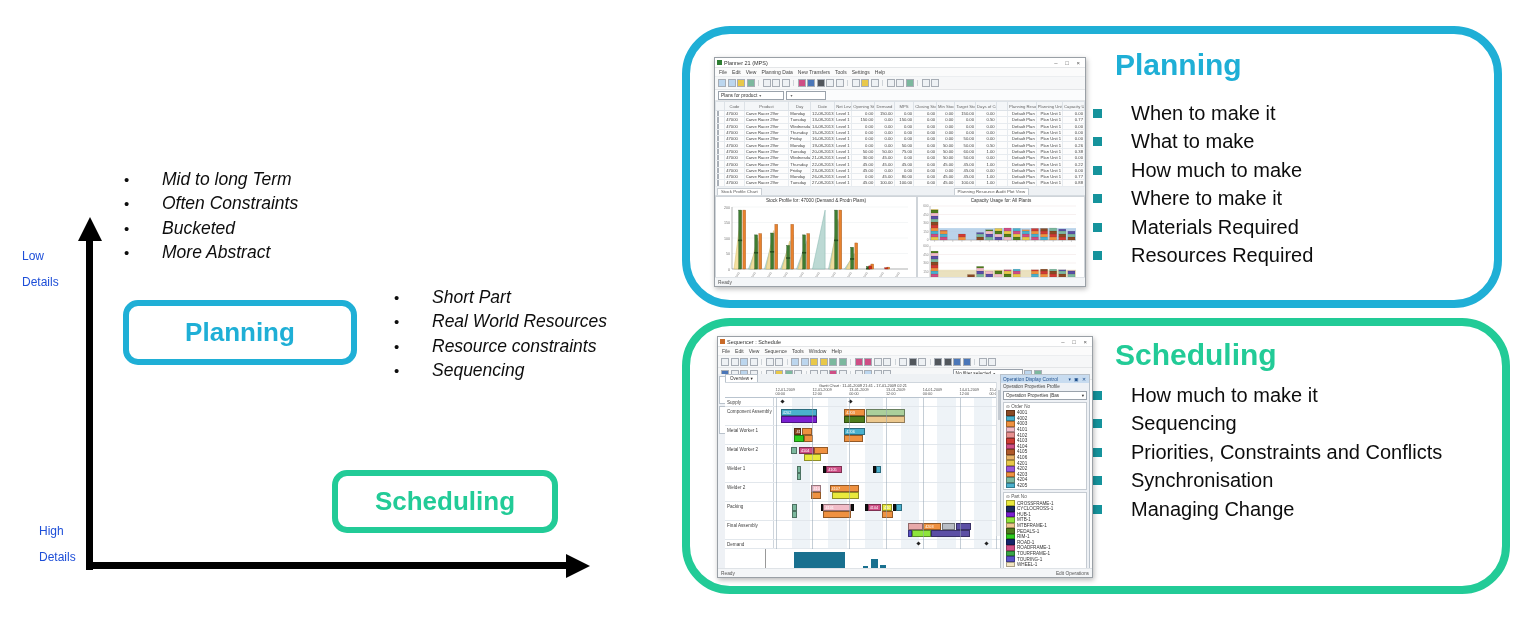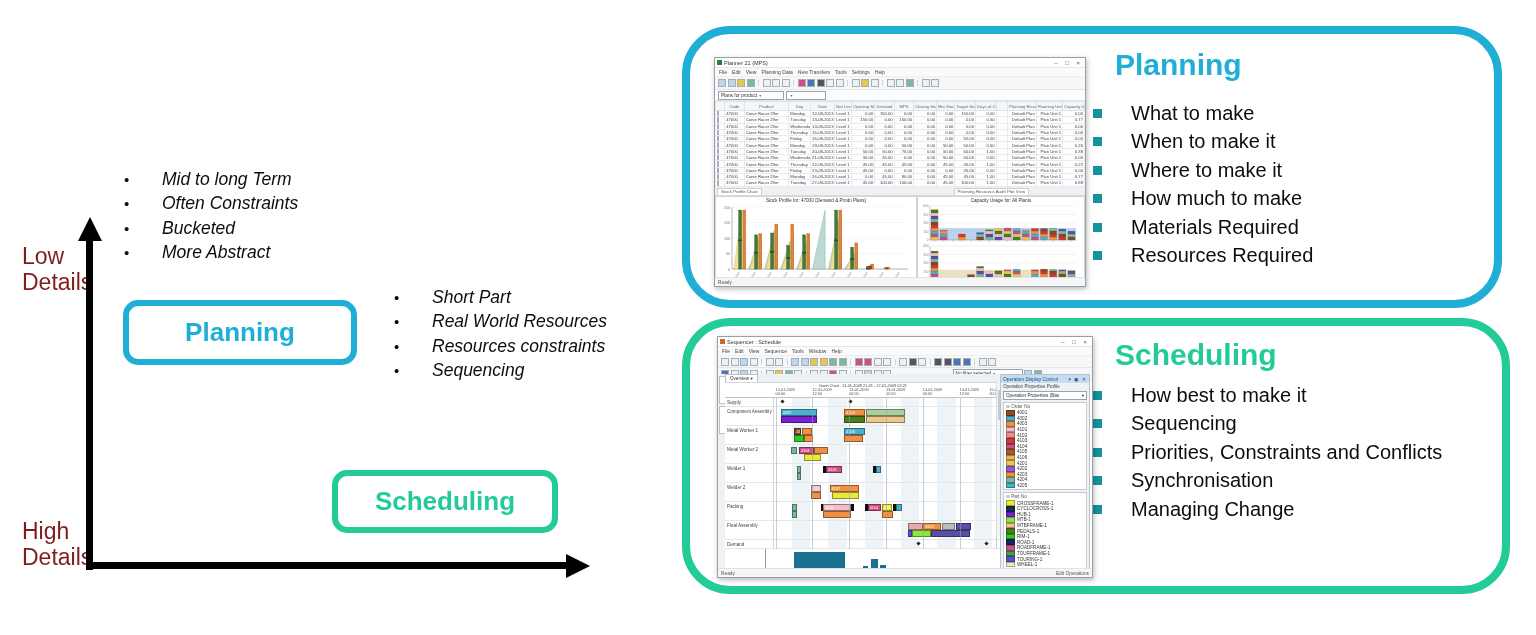--- a/index.html
+++ b/index.html
@@ -4,21 +4,21 @@
 <style>
   html,body{margin:0;padding:0;background:#fff;}
   .canvas{position:relative;width:1536px;height:635px;background:#fff;overflow:hidden;
           font-family:"Liberation Sans",sans-serif;color:#111;}
   .abs{position:absolute;}
   
   .vshaft{width:7px;background:#000;}
   .hshaft{height:7px;background:#000;}
   .arrow-up{width:0;height:0;border-left:12px solid transparent;border-right:12px solid transparent;border-bottom:24px solid #000;}
   .arrow-right{width:0;height:0;border-top:12px solid transparent;border-bottom:12px solid transparent;border-left:24px solid #000;}
-  .axlabel{font-size:23px;line-height:26px;color:#7f1d1d;}
+  .axlabel{font-size:12px;line-height:26px;color:#1d4ed8;}
   .xtick{position:absolute;top:0;font-size:17.5px;color:#1a1a1a;white-space:nowrap;}
   .blist{list-style:none;margin:0;padding:0;}
   .blist li{display:flex;align-items:flex-start;height:24.4px;font-size:17.5px;font-style:italic;color:#0d0d0d;}
   .blist .b{width:38px;flex:none;font-style:normal;font-size:15px;line-height:22px;text-align:left;padding-left:4px;}
   .shoutbox{display:flex;align-items:center;justify-content:center;background:#fff;border-radius:15px;font-weight:bold;font-size:26px;}
   
   .bigbox{position:absolute;border-radius:48px;background:#fff;}
   .paneltitle{position:absolute;font-size:30px;font-weight:bold;white-space:nowrap;}
   .sqlist{list-style:none;margin:0;padding:0;}
   .sqlist li{display:flex;align-items:flex-start;height:28.4px;font-size:20px;color:#0d0d0d;white-space:nowrap;}
@@ -81,21 +81,21 @@
   .scrollv .th{position:absolute;left:0.5px;right:0.5px;top:8px;height:30px;background:#c5cbd2;}
 </style>
 </head>
 <body>
 
 <div class="canvas">
 
   <div class="abs" style="left:22px;top:243px;">
     <div class="axlabel"><span>Low</span><br><span>Details</span></div>
   </div>
-  <div class="abs" style="left:22px;top:518px;">
+  <div class="abs" style="left:39px;top:518px;">
     <div class="axlabel"><span>High</span><br><span>Details</span></div>
   </div>
 
   <div class="abs arrow-up" style="left:78px;top:217px;"></div>
   <div class="abs vshaft" style="left:86px;top:240px;height:330px;"></div>
   <div class="abs hshaft" style="left:86px;top:562px;width:480px;"></div>
   <div class="abs arrow-right" style="left:566px;top:554px;"></div>
 
 
   <ul class="blist abs" style="left:120px;top:169px;" id="list-planning-attrs">
@@ -125,50 +125,50 @@
       <li>
         <span class="b">•</span>
         <span class="t">Short Part</span>
       </li>
       <li>
         <span class="b">•</span>
         <span class="t">Real World Resources</span>
       </li>
       <li>
         <span class="b">•</span>
-        <span class="t">Resources constraints</span>
+        <span class="t">Resource constraints</span>
       </li>
       <li>
         <span class="b">•</span>
         <span class="t">Sequencing</span>
       </li>
     </ul>
 
   <div class="abs shoutbox" style="left:332px;top:470px;width:214px;height:51px;border:6px solid #22CB97;color:#22CB97;">
     <span>Scheduling</span>
   </div>
 
   <div class="bigbox" style="left:682px;top:26px;width:804px;height:266px;border:8px solid #1FAFD6;"></div>
   <div class="paneltitle" style="left:1115px;top:48px;color:#1FAFD6;">Planning</div>
   <ul class="sqlist abs" style="left:1093px;top:102px;" id="list-planning-items">
       <li>
         <span class="b"></span>
+        <span class="t">When to make it</span>
+      </li>
+      <li>
+        <span class="b"></span>
         <span class="t">What to make</span>
       </li>
       <li>
         <span class="b"></span>
-        <span class="t">When to make it</span>
+        <span class="t">How much to make</span>
       </li>
       <li>
         <span class="b"></span>
         <span class="t">Where to make it</span>
-      </li>
-      <li>
-        <span class="b"></span>
-        <span class="t">How much to make</span>
       </li>
       <li>
         <span class="b"></span>
         <span class="t">Materials Required</span>
       </li>
       <li>
         <span class="b"></span>
         <span class="t">Resources Required</span>
       </li>
     </ul>
@@ -737,21 +737,21 @@
       <span>Ready</span>
       <span></span>
     </div>
   </div>
 
   <div class="bigbox" style="left:682px;top:318px;width:812px;height:260px;border:8px solid #22CB97;"></div>
   <div class="paneltitle" style="left:1115px;top:338px;color:#22CB97;">Scheduling</div>
   <ul class="sqlist abs" style="left:1093px;top:384px;" id="list-scheduling-items">
       <li>
         <span class="b"></span>
-        <span class="t">How best to make it</span>
+        <span class="t">How much to make it</span>
       </li>
       <li>
         <span class="b"></span>
         <span class="t">Sequencing</span>
       </li>
       <li>
         <span class="b"></span>
         <span class="t">Priorities, Constraints and Conflicts</span>
       </li>
       <li>

